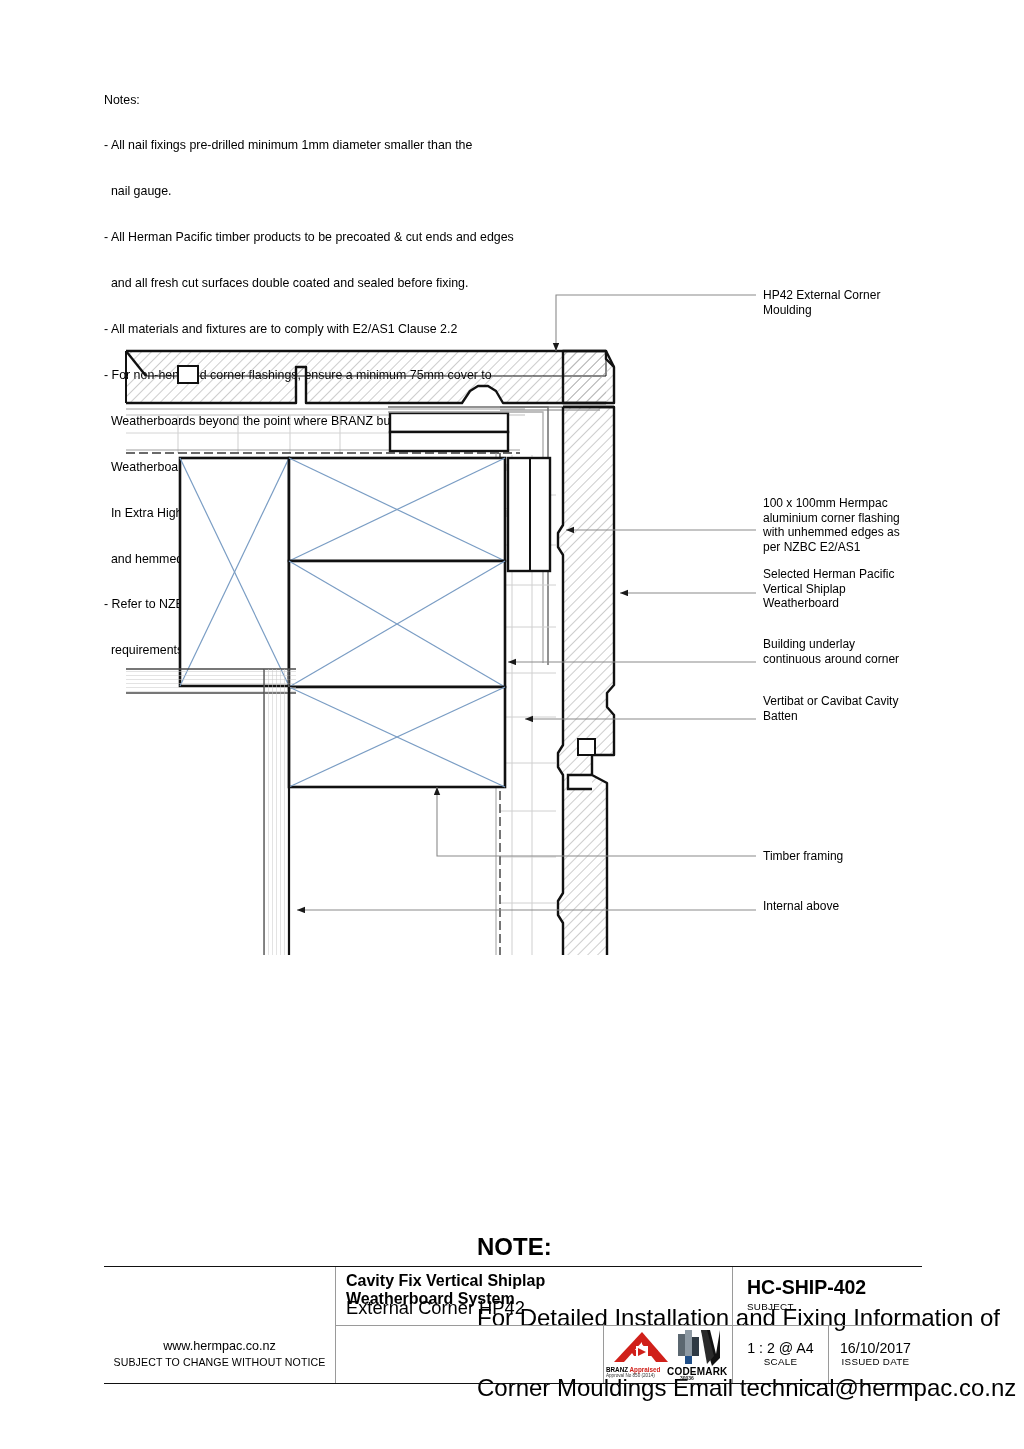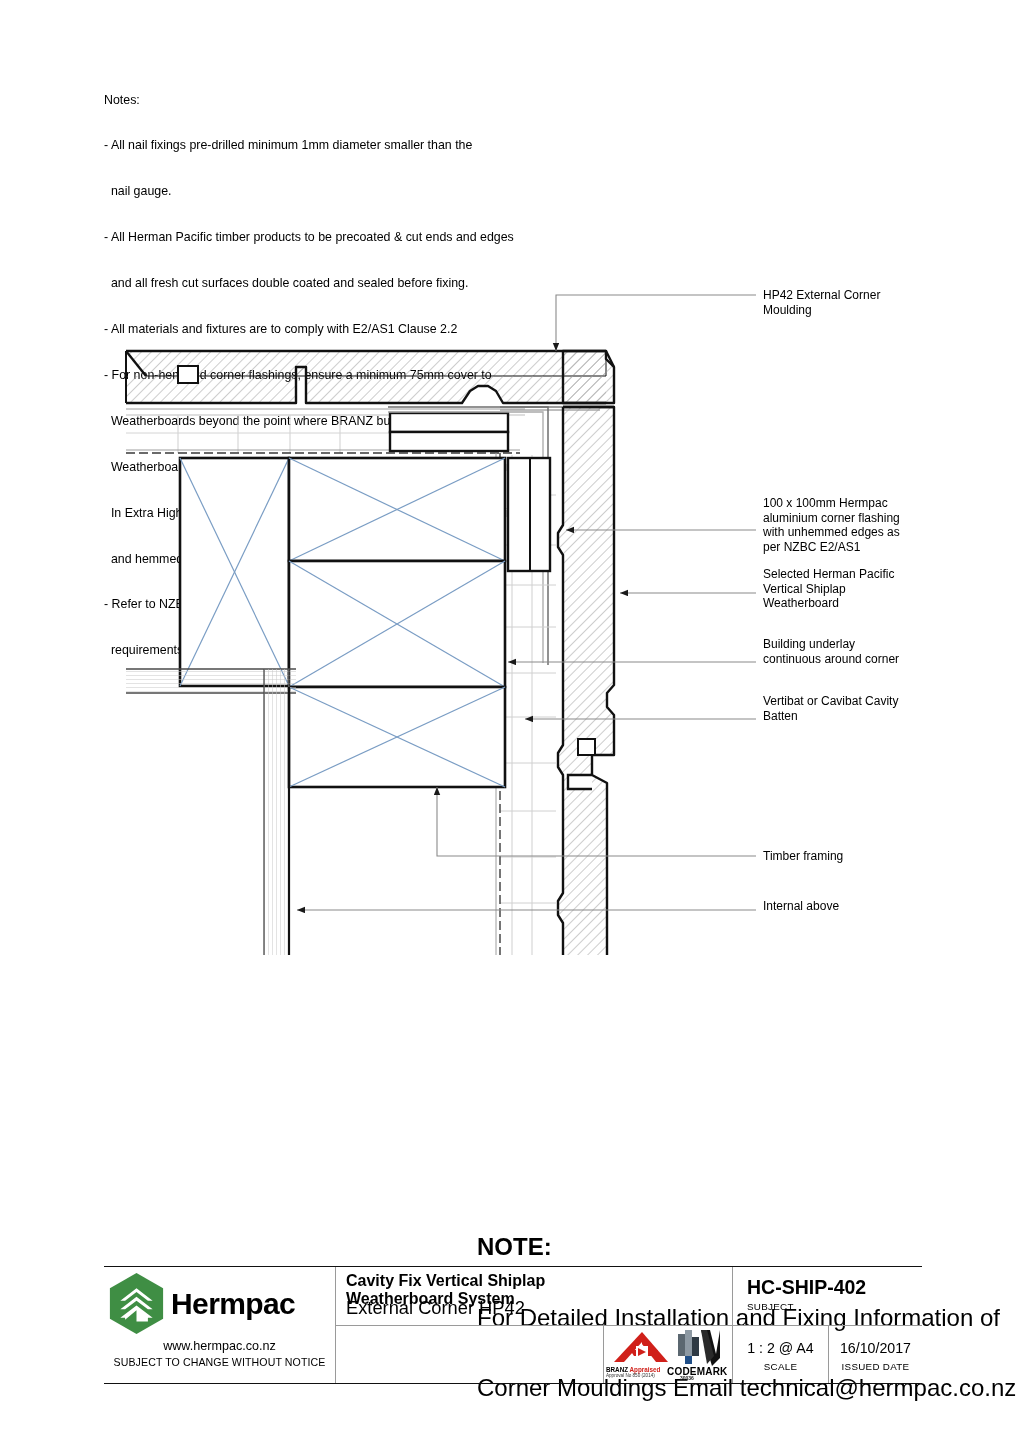--- a/index.html
+++ b/index.html
@@ -63,21 +63,21 @@
 
   
   #tb-dwg{position:absolute;left:629px;top:0;width:189px;height:58px;}
   #dwg-no{position:absolute;left:14px;top:9px;font-size:19.5px;font-weight:bold;}
   #dwg-lbl{position:absolute;left:14px;top:34px;font-size:9.8px;letter-spacing:.3px;}
 
   
   #tb-scale{position:absolute;left:629px;top:59px;width:95px;height:58px;text-align:center;}
   #tb-date{position:absolute;left:725px;top:59px;width:93px;height:58px;text-align:center;}
   .cellbig{font-size:14.2px;margin-top:14px;}
-  .celllbl{font-size:9.8px;margin-top:5px;letter-spacing:.3px;}
+  .celllbl{font-size:9.8px;letter-spacing:.3px;}
 </style>
 </head>
 <body>
 
 <div id="notes">
   <span class="nhead">Notes:</span>
   <span class="nline">- All nail fixings pre-drilled minimum 1mm diameter smaller than the</span>
   <span class="nline">  nail gauge.</span>
   <span class="nline">- All Herman Pacific timber products to be precoated &amp; cut ends and edges</span>
   <span class="nline">  and all fresh cut surfaces double coated and sealed before fixing.</span>
@@ -279,29 +279,20 @@
 <div id="titleblock">
  <div id="tb-inner">
 
   <div class="tb-vline" style="left:231px;"></div>
   <div class="tb-vline" style="left:628px;"></div>
   <div class="tb-vline" style="left:724px;top:58px;"></div>
   <div class="tb-vline" style="left:499px;top:58px;"></div>
   <div class="tb-hline" style="left:231px;right:0;top:58px;"></div>
 
   <div id="tb-logo">
-    <div id="logo-row">
-      <svg id="hexmark" viewBox="0 0 60 66">
-        <polygon points="30,1 58,17 58,49 30,65 2,49 2,17" fill="#3f8e44"></polygon>
-        <path d="M13 30 L30 17 L47 30 L42 30 L30 21 L18 30 Z" fill="#ffffff"></path>
-        <path d="M13 39 L30 26 L47 39 L42 39 L30 30 L18 39 Z" fill="#ffffff"></path>
-        <path d="M13 48 L30 35 L47 48 L42 48 L42 52 L30 52 L30 40 L18 50 L18 48 Z" fill="#ffffff"></path>
-      </svg>
-      <div id="logo-word">Hermpac</div>
-    </div>
     <div id="tb-url">www.hermpac.co.nz</div>
     <div id="tb-sub">SUBJECT TO CHANGE WITHOUT NOTICE</div>
   </div>
 
   <div id="tb-mid">
     <div id="tb-sys">Cavity Fix Vertical Shiplap Weatherboard System</div>
     <div id="tb-title">External Corner HP42</div>
   </div>
 
   <div id="tb-appr">

